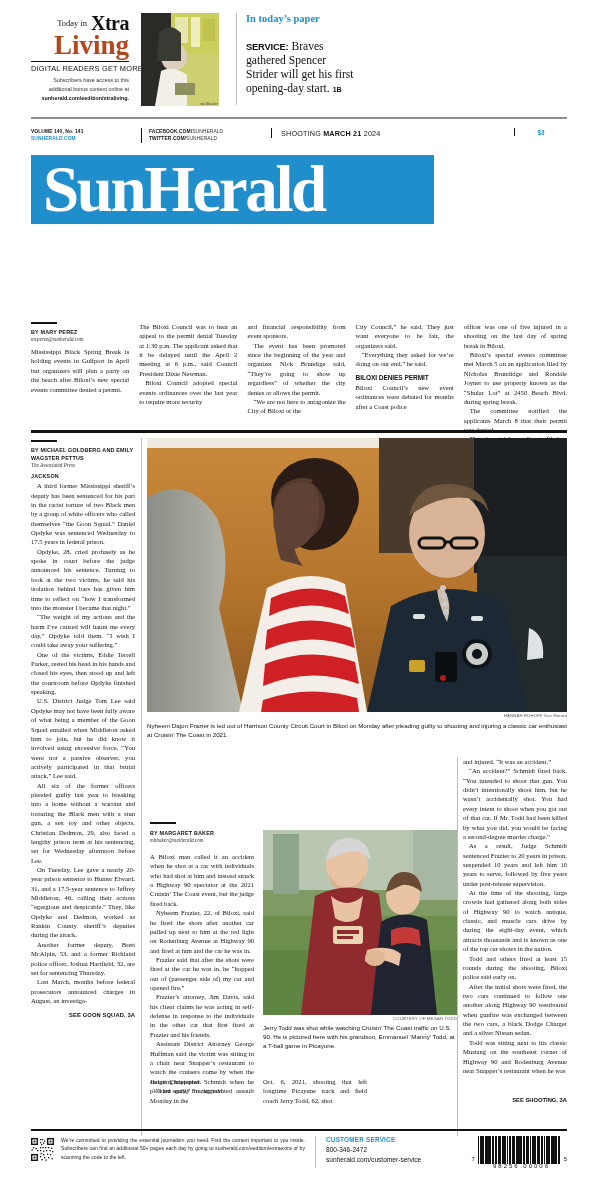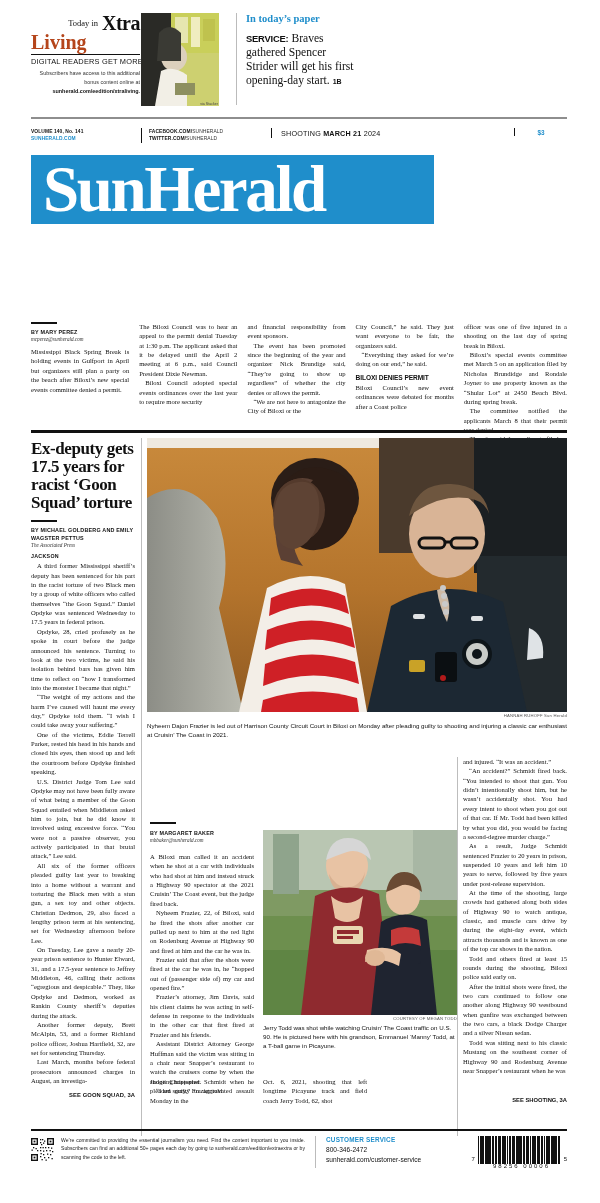--- a/index.html
+++ b/index.html
@@ -1,33 +1,33 @@
 <!DOCTYPE html>
 <html><head>
 <meta charset="utf-8">
 <style>
   html,body{margin:0;padding:0;background:#ffffff;}
   body{width:600px;height:1203px;font-family:"Liberation Serif",serif;color:#111;overflow:hidden;position:relative;}
   .page{width:600px;height:1203px;position:relative;background:#fff;}
 
   
   .teaser{position:absolute;left:31px;top:13px;width:536px;height:100px;display:flex;}
-  .teaser-left{width:110px;padding-right:1px;box-sizing:border-box;text-align:right;}
+  .teaser-left{width:110px;padding-right:12px;box-sizing:border-box;text-align:right;}
   .today-in{font-family:"Liberation Serif",serif;font-size:8.5px;color:#111;display:inline-block;vertical-align:middle;}
   .xtra{font-family:"Liberation Serif",serif;font-weight:bold;font-size:20px;letter-spacing:-0.5px;display:inline-block;vertical-align:middle;line-height:1;}
-  .living{font-family:"Liberation Serif",serif;font-weight:bold;font-size:20px;color:#b5451b;line-height:1;text-align:left;margin-top:-1px;}
+  .living{font-family:"Liberation Serif",serif;font-weight:bold;font-size:27px;color:#b5451b;line-height:1;text-align:right;margin-top:-1px;}
   .drgm{font-family:"Liberation Sans",sans-serif;font-size:7.4px;letter-spacing:.2px;border-top:1px solid #111;border-bottom:0;padding-top:2px;margin-top:2px;text-align:right;white-space:nowrap;}
   .teaser-sub{font-family:"Liberation Sans",sans-serif;font-size:5.4px;line-height:1.65;margin-top:3px;color:#333;text-align:right;}
   .teaser-sub b{color:#111;}
   .teaser-photo{width:78px;height:93px;margin:0 8px 0 0;position:relative;overflow:hidden;background:#cfd0c4;}
   .teaser-photo .ph-credit{position:absolute;right:1px;bottom:0px;font-family:"Liberation Sans",sans-serif;font-size:3.6px;color:#444;}
   .teaser-mid{width:120px;font-family:"Liberation Serif",serif;font-size:13.4px;line-height:1.18;padding-top:1px;}
   .tsep{width:1px;background:#bbb;margin:0 9px;height:92px;}
   .teaser-right{width:110px;}
-  .tr-head{font-family:"Liberation Serif",serif;font-weight:bold;font-size:10.5px;color:#1f8ecb;margin-bottom:8px;}
+  .tr-head{font-family:"Liberation Serif",serif;font-weight:bold;font-size:10.5px;color:#1f8ecb;margin-bottom:16px;}
   .tr-body{font-family:"Liberation Serif",serif;font-size:11.6px;line-height:1.2;}
   .tr-body b.sports{font-family:"Liberation Sans",sans-serif;font-size:9.4px;font-weight:bold;letter-spacing:-0.2px;}
   .tr-body .pg{font-family:"Liberation Sans",sans-serif;font-size:7px;font-weight:bold;}
 
   .rule-teaser{position:absolute;left:31px;top:117px;width:536px;height:2px;background:#8e8e8e;}
 
   
   .folio{position:absolute;left:31px;top:128px;width:536px;height:20px;display:flex;align-items:flex-start;font-family:"Liberation Sans",sans-serif;}
   .fo-vol{width:110px;font-size:4.9px;font-weight:bold;line-height:1.5;letter-spacing:.1px;}
   .fo-vol .site{color:#1f8ecb;}
@@ -191,21 +191,20 @@
       <p class="body">Biloxi’s special events committee met March 5 on an application filed by Nicholas Brundidge and Rondale Joyner to use property known as the “Shular Lot” at 2450 Beach Blvd. during spring break.</p>
       <p class="body">The committee notified the applicants March 8 that their permit was denied.</p>
       <p class="body">The city said the applicants filed an appeal March 11, but Brundige said they asked for a permit to allow amplified music on the beach and not for the</p>
       <div class="jump">SEE EVENTS, 3A</div>
     </div>
   </div>
 
   <div class="rule-thick"></div>
 
   <div class="col-left">
-    <div class="h2">Ex-deputy gets 17.5 years for racist ‘Goon Squad’ torture</div>
     <div class="byline-rule"></div>
     <div class="byline">BY MICHAEL GOLDBERG AND EMILY WAGSTER PETTUS</div>
     <div class="byemail">The Associated Press</div>
     <div class="dateline">JACKSON</div>
     <p class="body" style="text-indent:6px;margin-top:2px;">A third former Mississippi sheriff’s deputy has been sentenced for his part in the racist torture of two Black men by a group of white officers who called themselves “the Goon Squad.” Daniel Opdyke was sentenced Wednesday to 17.5 years in federal prison.</p>
     <p class="body">Opdyke, 28, cried profusely as he spoke in court before the judge announced his sentence. Turning to look at the two victims, he said his isolation behind bars has given him time to reflect on “how I transformed into the monster I became that night.”</p>
     <p class="body">“The weight of my actions and the harm I’ve caused will haunt me every day,” Opdyke told them. “I wish I could take away your suffering.”</p>
     <p class="body">One of the victims, Eddie Terrell Parker, rested his head in his hands and closed his eyes, then stood up and left the courtroom before Opdyke finished speaking.</p>
     <p class="body">U.S. District Judge Tom Lee said Opdyke may not have been fully aware of what being a member of the Goon Squad entailed when Middleton asked him to join, but he did know it involved using excessive force. “You were not a passive observer, you actively participated in that brutal attack,” Lee said.</p>
     <p class="body">All six of the former officers pleaded guilty last year to breaking into a home without a warrant and torturing the Black men with a stun gun, a sex toy and other objects. Christian Dedmon, 29, also faced a lengthy prison term at his sentencing, set for Wednesday afternoon before Lee.</p>

